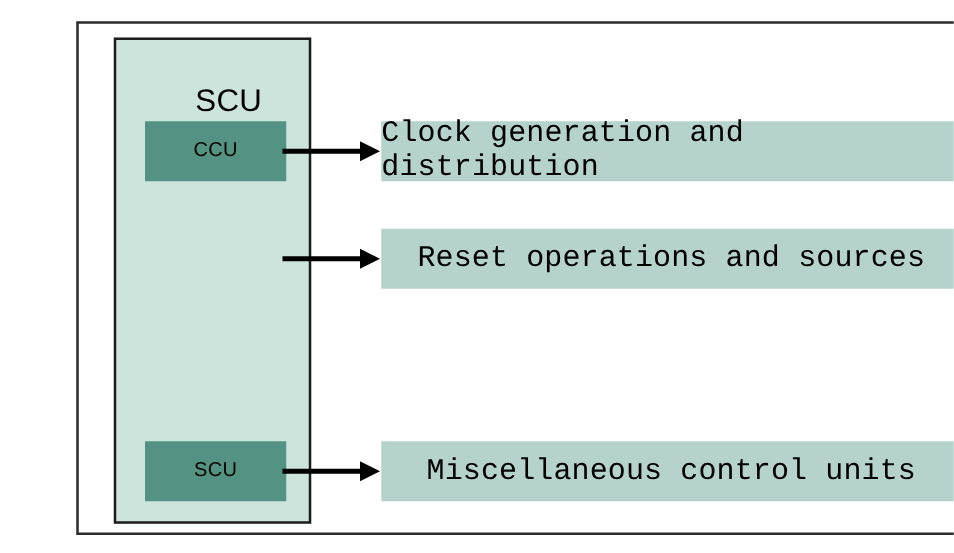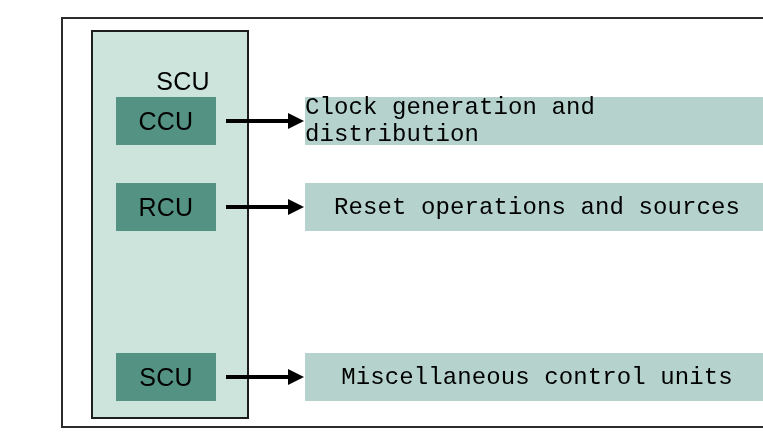--- a/index.html
+++ b/index.html
@@ -66,27 +66,27 @@
     left: 0;
     top: 0;
     width: 763px;
     height: 48px;
   }
 
   .unit-box {
     position: absolute;
     left: 80px;
     top: 0;
-    width: 100px;
+    width: 113px;
     height: 48px;
     background: #549383;
     display: flex;
     align-items: center;
     justify-content: center;
-    font-size: 25px;
+    font-size: 16px;
     color: #000000;
     letter-spacing: 0.2px;
   }
 
   
   .arrow {
     position: absolute;
     left: 190px;
     top: 21px;
     width: 79px;
@@ -141,21 +141,20 @@
   <div class="row" style="top:97px;">
     <div class="unit-box">CCU</div>
     <div class="arrow">
       <div class="arrow-shaft"></div>
       <div class="arrow-head"></div>
     </div>
     <div class="desc-box">Clock generation and distribution</div>
   </div>
 
   <div class="row" style="top:183px;">
-    <div class="unit-box">RCU</div>
     <div class="arrow">
       <div class="arrow-shaft"></div>
       <div class="arrow-head"></div>
     </div>
     <div class="desc-box">Reset operations and sources</div>
   </div>
 
 
   <div class="row" style="top:353px;">
     <div class="unit-box">SCU</div>

